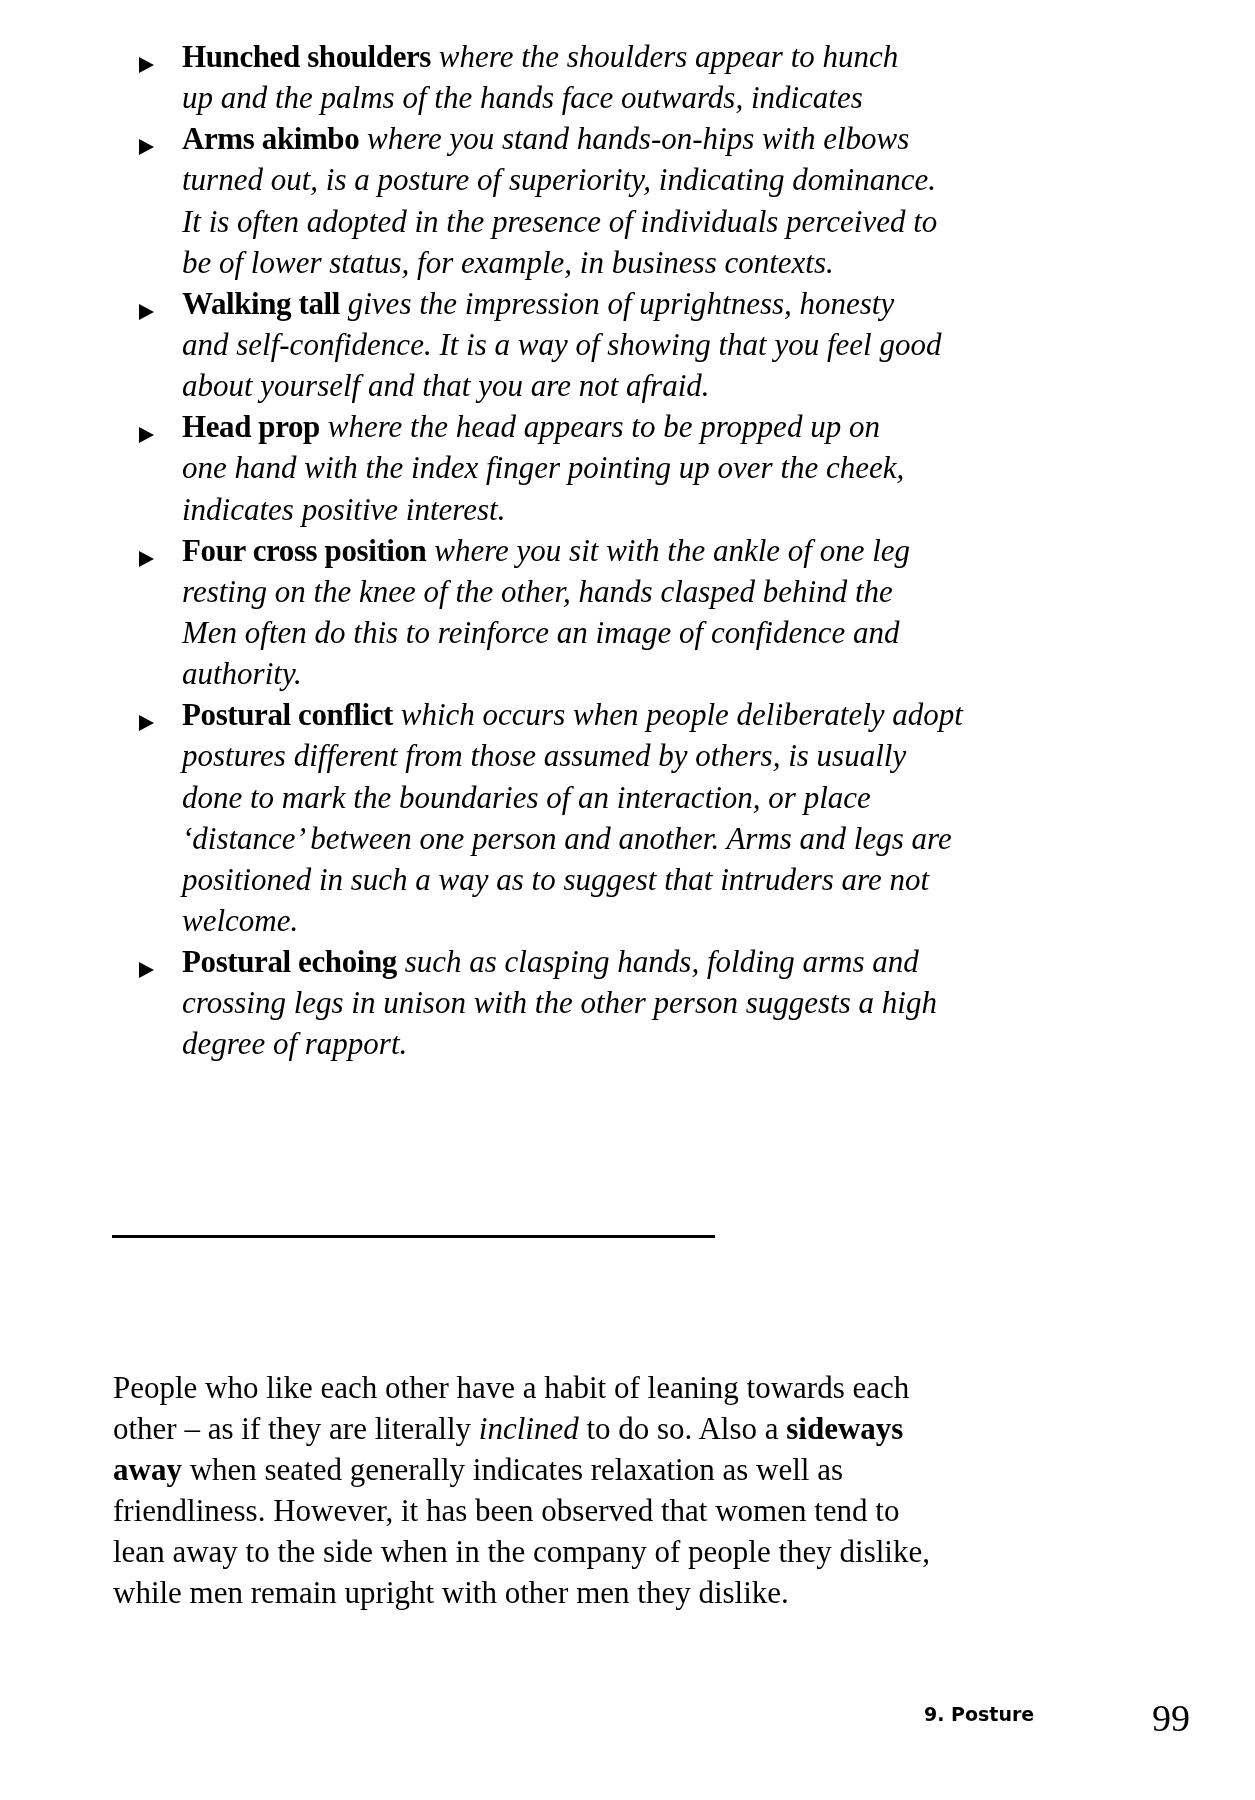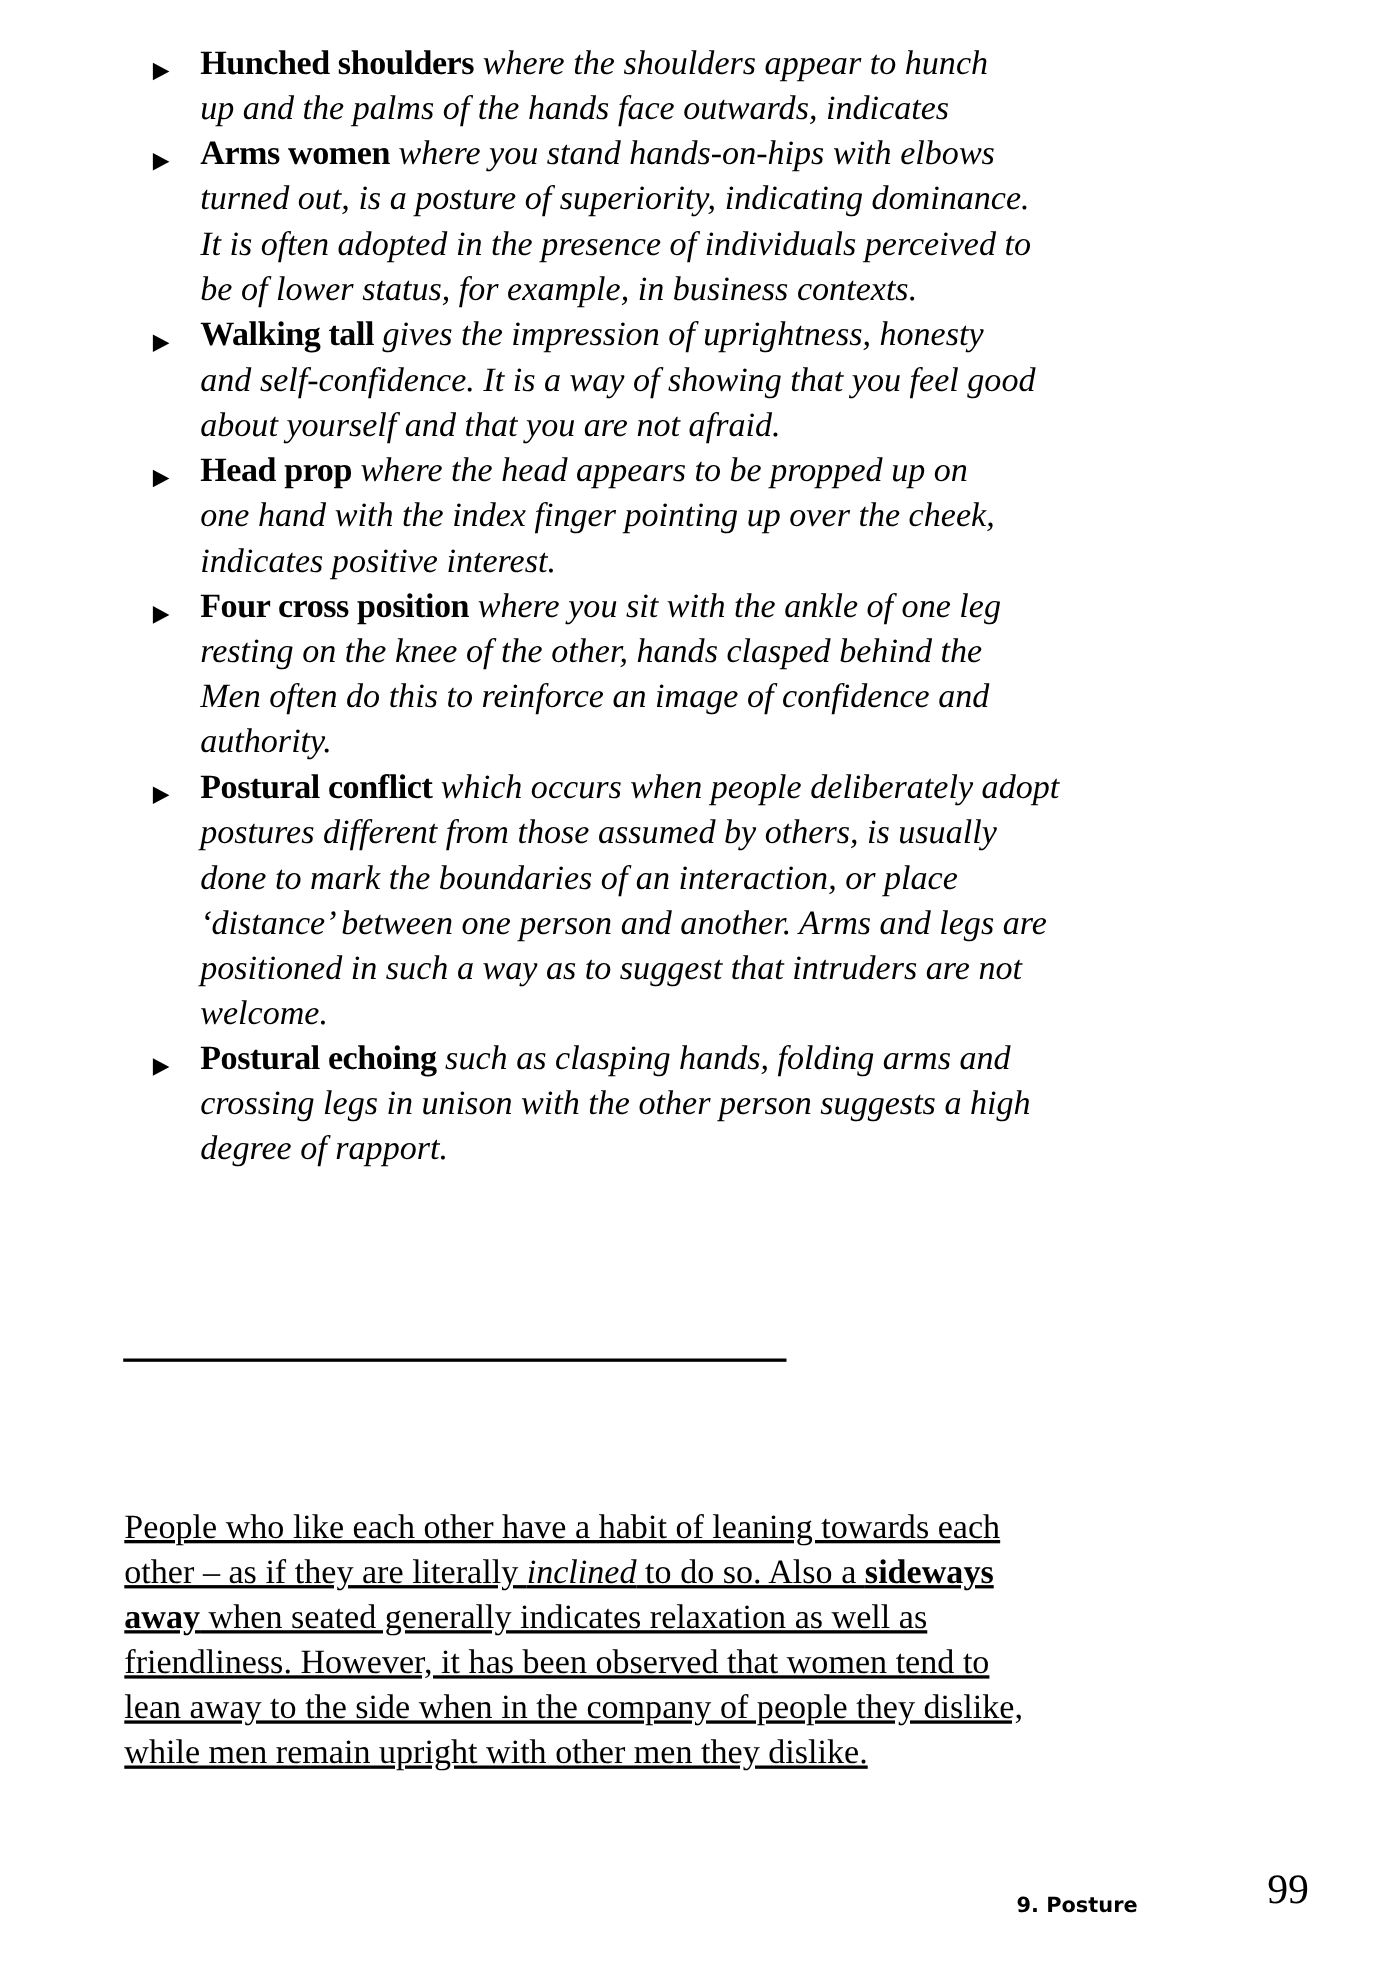--- a/index.html
+++ b/index.html
@@ -85,35 +85,34 @@
     position: absolute;
     left: 113px;
     top: 1367px;
     margin: 0;
     width: 1000px;
   }
   .body-para .line {
     font-size: 31px;
     height: 41px;
     line-height: 41px;
-    text-decoration: underline;
   }
   .body-para em { font-style: italic; }
   .body-para strong { font-weight: bold; }
   .footer {
     position: absolute;
     left: 0;
     top: 1700px;
     width: 1255px;
     height: 50px;
   }
   .running-head {
     position: absolute;
     left: 924px;
-    top: 20px;
+    top: 2px;
     font-family: "DejaVu Sans", "Liberation Sans", sans-serif;
     font-weight: bold;
     font-size: 19px;
     line-height: 24px;
     white-space: nowrap;
   }
   .page-number {
     position: absolute;
     left: 1152px;
     top: -4px;
@@ -131,21 +130,21 @@
   <ul class="bullet-list">
 
     <li class="bullet-item">
       <span class="marker"></span>
       <span class="line"><span class="term">Hunched shoulders</span><span class="desc"> where the shoulders appear to hunch</span></span>
       <span class="line desc">up and the palms of the hands face outwards, indicates</span>
     </li>
 
     <li class="bullet-item">
       <span class="marker"></span>
-      <span class="line"><span class="term">Arms women</span><span class="desc"> where you stand hands-on-hips with elbows</span></span>
+      <span class="line"><span class="term">Arms akimbo</span><span class="desc"> where you stand hands-on-hips with elbows</span></span>
       <span class="line desc">turned out, is a posture of superiority, indicating dominance.</span>
       <span class="line desc">It is often adopted in the presence of individuals perceived to</span>
       <span class="line desc">be of lower status, for example, in business contexts.</span>
     </li>
 
     <li class="bullet-item">
       <span class="marker"></span>
       <span class="line"><span class="term">Walking tall</span><span class="desc"> gives the impression of uprightness, honesty</span></span>
       <span class="line desc">and self-confidence. It is a way of showing that you feel good</span>
       <span class="line desc">about yourself and that you are not afraid.</span>

